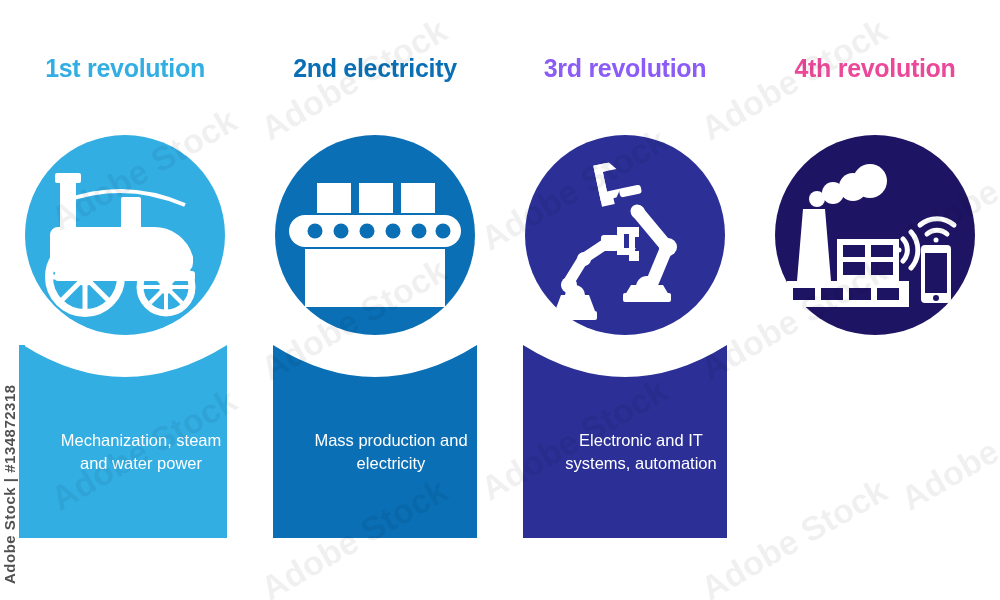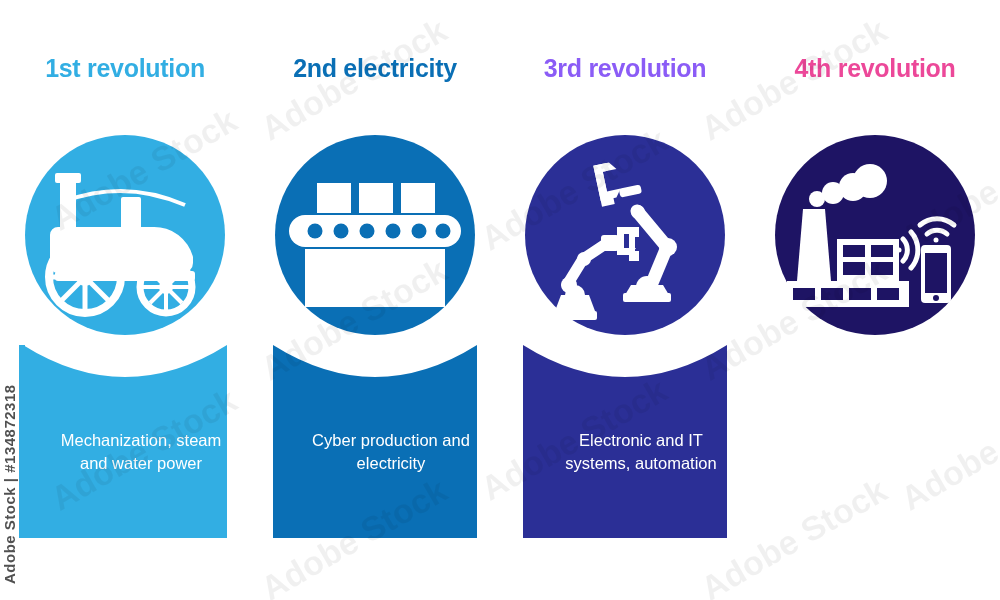--- a/index.html
+++ b/index.html
@@ -220,21 +220,21 @@
           </g>
         </svg>
       </div>
     </div>
 
     <div class="panel">
       <svg viewBox="0 0 204 193" preserveAspectRatio="none" xmlns="http://www.w3.org/2000/svg">
         <path id="panel-shape-2" d="M0,0 Q102,64 204,0 L204,193 L0,193 Z" fill="#0A6FB5"></path>
       </svg>
       <div class="caption">
-        <span>Cyber production and</span><br>
+        <span>Mass production and</span><br>
         <span>electricity</span>
       </div>
     </div>
   </div>
 
   <div class="column" style="left:500px;">
     <div class="col-title" style="color: #8b5cf6;">3rd revolution</div>
 
     <div class="circle" id="circle-3" style="background: rgb(43, 47, 150);">
       <div class="icon-holder">

